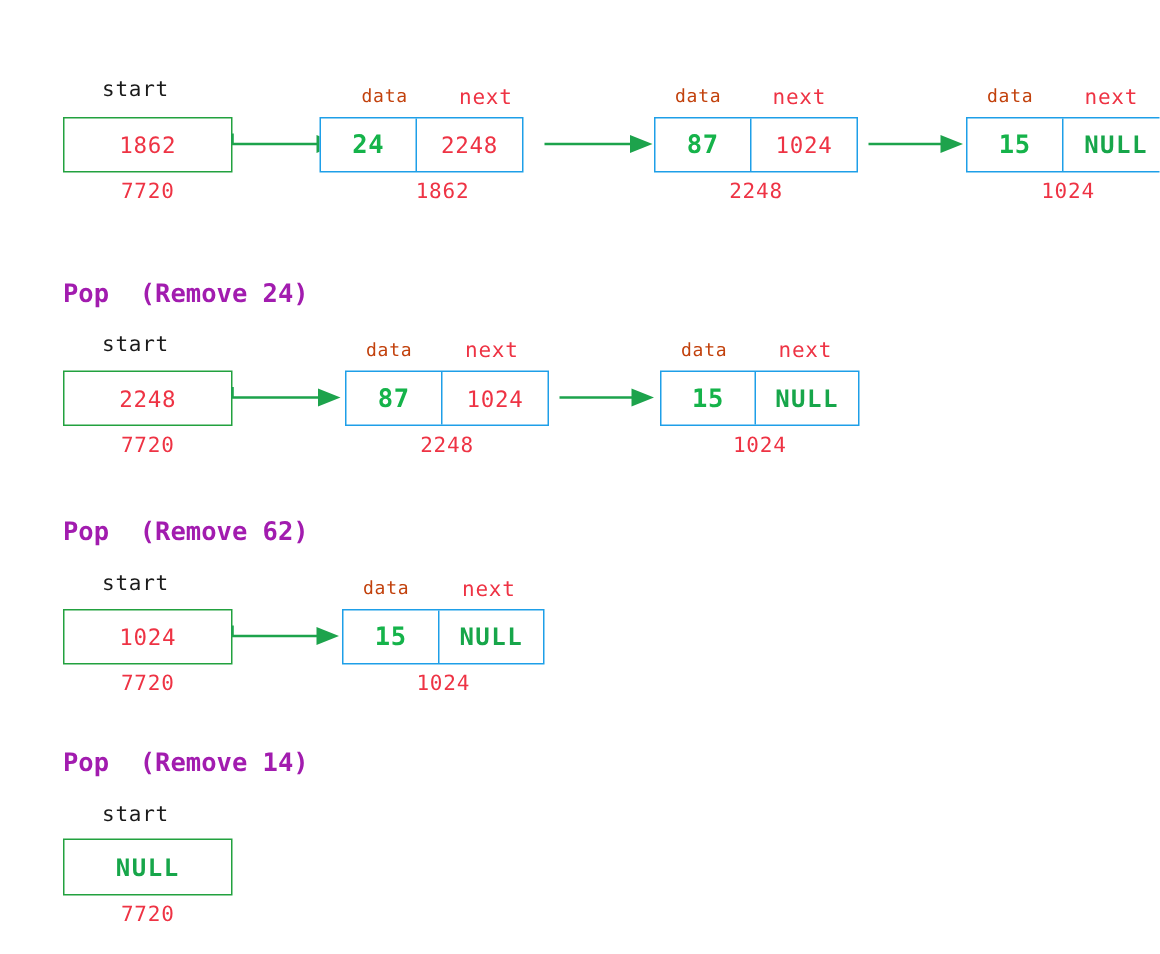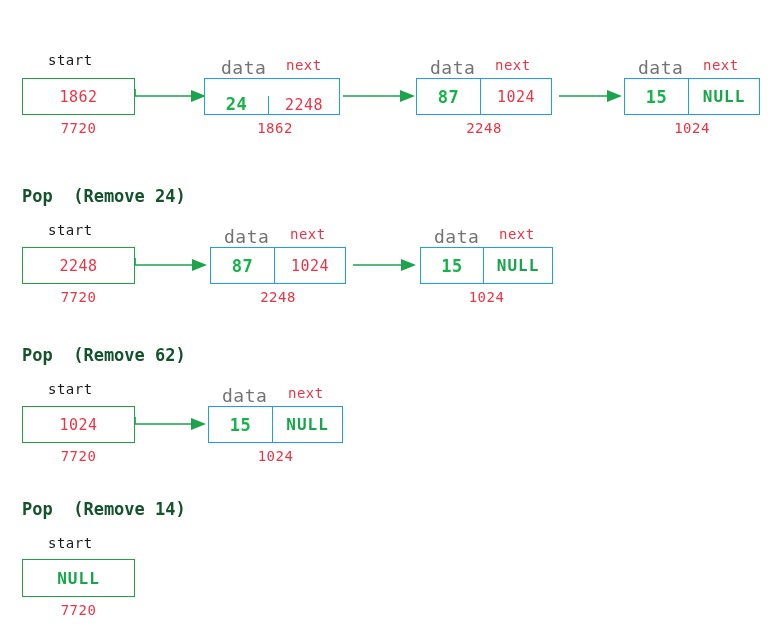--- a/index.html
+++ b/index.html
@@ -12,29 +12,30 @@
     height: 636px;
     position: relative;
     font-family: "DejaVu Sans Mono", monospace;
     overflow: hidden;
   }
 
   .stage {
     position: relative;
     width: 662px;
     height: 636px;
+    margin-left: 20px;
   }
 
   
   .section-title {
     position: absolute;
     font-family: "DejaVu Sans Mono", monospace;
     font-size: 17px;
     font-weight: bold;
-    color: #14532d;
+    color: #a21caf;
     white-space: pre;
     letter-spacing: 0px;
   }
 
   
   .start-box {
     position: absolute;
     box-sizing: border-box;
     border: 1.6px solid #22A13F;
     background: #ffffff;
@@ -61,22 +62,22 @@
     position: absolute;
     font-family: "DejaVu Sans Mono", monospace;
     font-size: 14px;
     color: #1A1A1A;
     letter-spacing: 0.5px;
     white-space: nowrap;
   }
   .cap-data {
     position: absolute;
     font-family: "DejaVu Sans Mono", monospace;
-    font-size: 18px;
-    color: #737373;
+    font-size: 12px;
+    color: #c2410c;
     letter-spacing: 0.5px;
     white-space: nowrap;
   }
   .cap-next {
     position: absolute;
     font-family: "DejaVu Sans Mono", monospace;
     font-size: 14px;
     color: #EE3344;
     letter-spacing: 0.5px;
     white-space: nowrap;
@@ -150,21 +151,21 @@
 
   <div class="arrow" style="left:135px; top:89px; width:75px;">
     <svg width="75" height="14" viewBox="0 0 75 14">
       <path d="M0 0 L0 7 L58 7" stroke="#1DA34C" stroke-width="1.7" fill="none"></path>
       <path d="M56 1 L71 7 L56 13 Z" fill="#1DA34C"></path>
     </svg>
   </div>
 
   <div class="cap-data" style="left:221px; top:57px;">data</div>
   <div class="cap-next" style="left:286px; top:57px;">next</div>
-  <div class="node-box" style="left:204px; top:78px; width:136px; height:37px;align-items:flex-end;">
+  <div class="node-box" style="left:193px; top:78px; width:136px; height:37px;">
     <div class="node-cell cell-data" style="width:64px;">24</div>
     <div class="node-cell cell-next-ptr" style="width:72px;">2248</div>
   </div>
   <div class="addr" style="left:207px; top:120px; width:136px;">1862</div>
 
   <div class="arrow" style="left:343px; top:89px; width:76px;">
     <svg width="76" height="14" viewBox="0 0 76 14">
       <path d="M0 7 L59 7" stroke="#1DA34C" stroke-width="1.7" fill="none"></path>
       <path d="M57 1 L72 7 L57 13 Z" fill="#1DA34C"></path>
     </svg>

